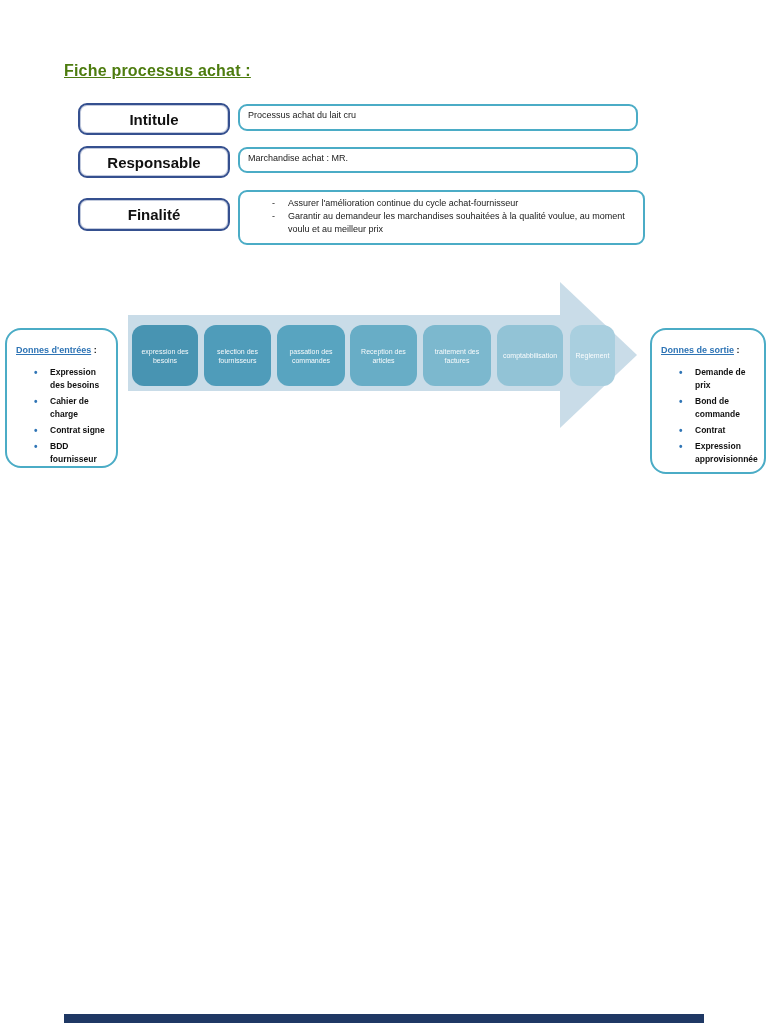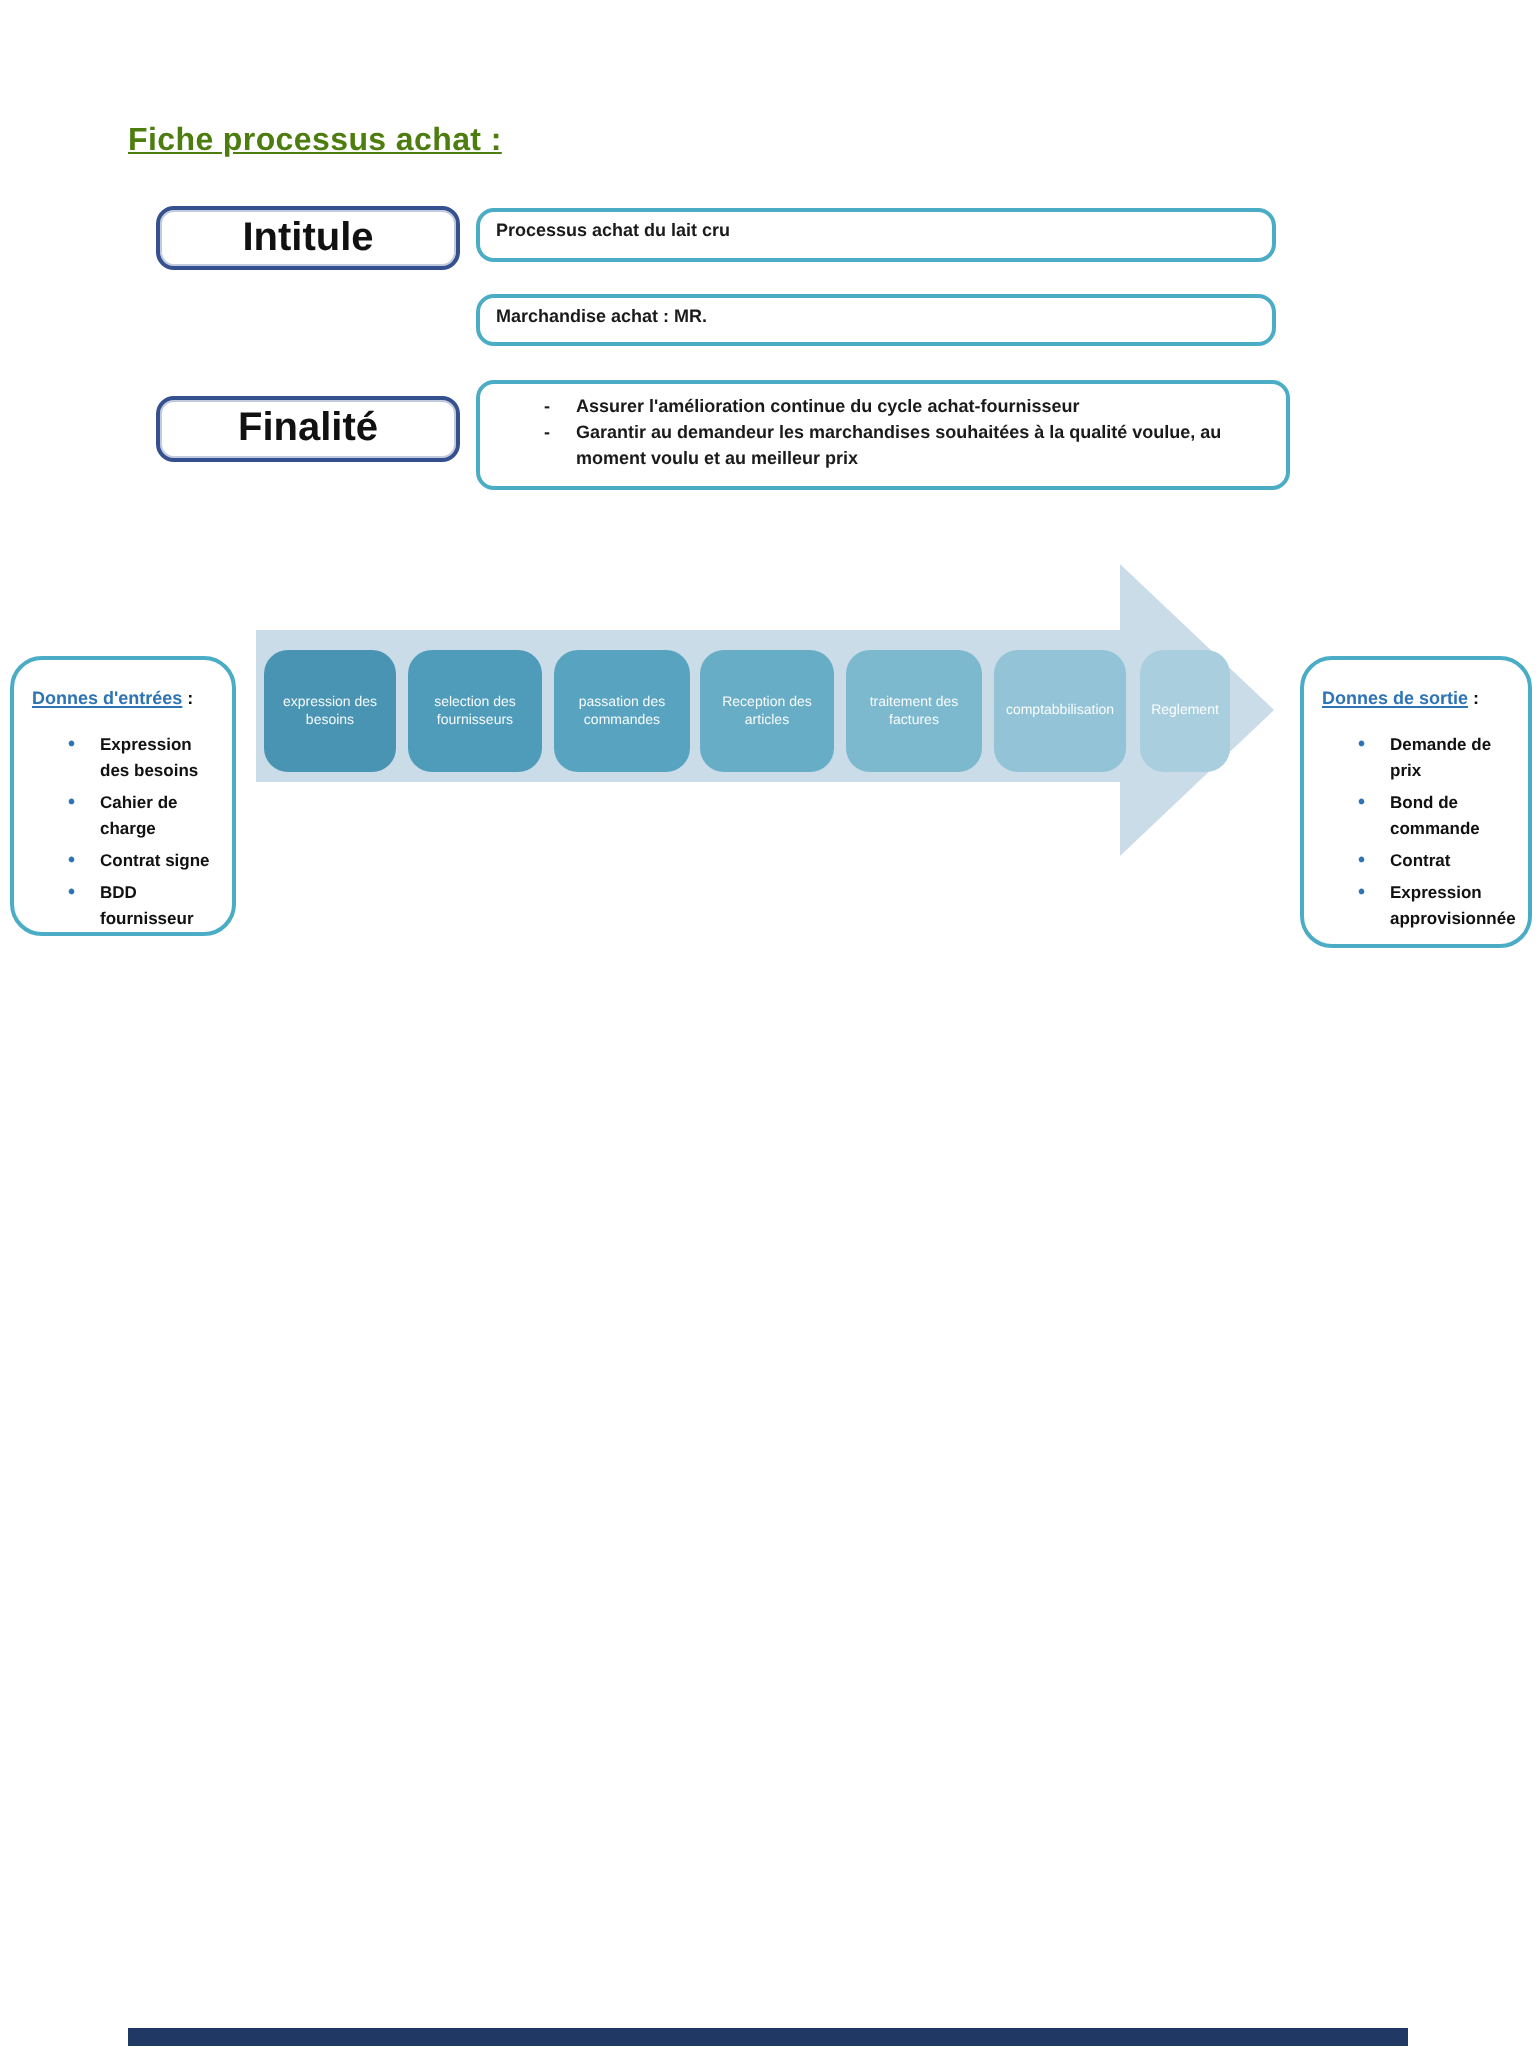--- a/index.html
+++ b/index.html
@@ -14,27 +14,27 @@
     position:absolute; left:64px; top:62px;
     font-size:16px; font-weight:bold; color:#4d7c0f;
     text-decoration:underline; letter-spacing:0.2px;
   }
   
   .label-box {
     position:absolute; left:78px; width:152px; height:32px;
     border:2px solid #35508f; border-radius:9px; background:#fff;
     box-shadow: inset 0 0 0 1px rgba(53,80,143,0.30);
     display:flex; align-items:center; justify-content:center;
-    font-size:20px; font-weight:bold; color:#111;
+    font-size:15px; font-weight:bold; color:#111;
   }
   .lb1 { top:103px; } .lb2 { top:146px; } .lb3 { top:198px; height:33px; }
   .value-box {
     position:absolute; left:238px; background:#fff;
     border:2px solid #4bacc6; border-radius:9px;
-    font-size:9px; font-weight:bold; color:#1a1a1a;
+    font-size:9px; font-weight:normal; color:#1a1a1a;
   }
   .vb1 { top:104px; width:400px; height:27px; padding:4px 8px; }
   .vb2 { top:147px; width:400px; height:26px; padding:4px 8px; }
   .vb3 { top:190px; width:407px; height:55px; padding:5px 10px 4px 10px; }
   .vb3 ul { list-style:none; margin-left:20px; }
   .vb3 li { position:relative; padding-left:18px; line-height:13px; }
   .vb3 li::before { content:"-"; position:absolute; left:2px; top:0; }
   
   .panel {
     position:absolute; background:#fff;
@@ -92,20 +92,23 @@
 
   <div class="doc-title">Fiche processus achat :</div>
 
   <div class="label-box lb1">
     <span>Intitule</span>
   </div>
   <div class="value-box vb1">
     <span>Processus achat du lait cru</span>
   </div>
 
+  <div class="label-box lb2">
+    <span>Responsable</span>
+  </div>
   <div class="value-box vb2">
     <span>Marchandise achat : MR.</span>
   </div>
 
   <div class="label-box lb3">
     <span>Finalité</span>
   </div>
   <div class="value-box vb3">
     <ul>
       <li>Assurer l'amélioration continue du cycle achat-fournisseur</li>

